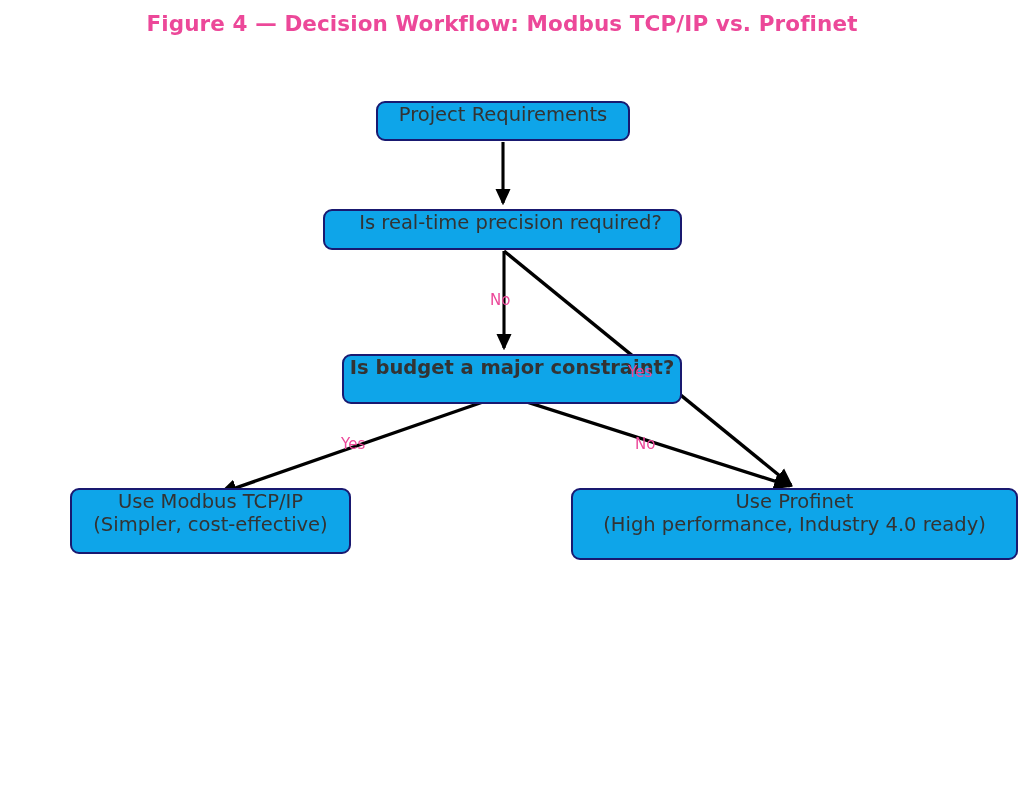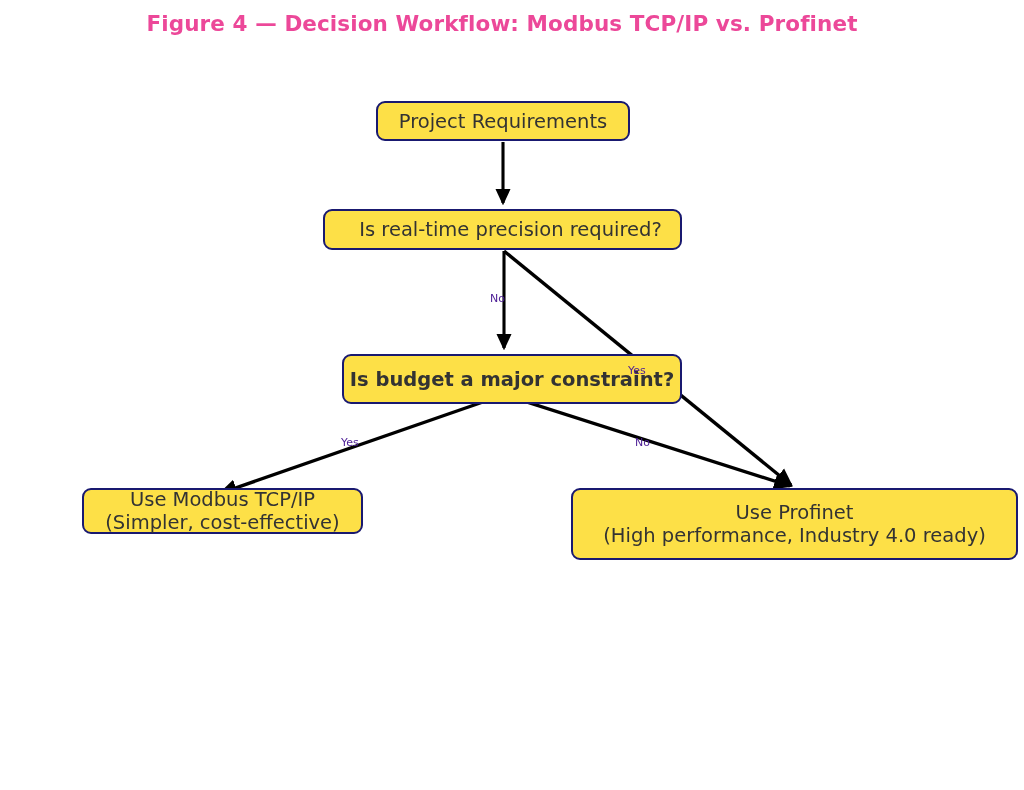--- a/index.html
+++ b/index.html
@@ -46,51 +46,51 @@
     width: 1024px;
     height: 790px;
     pointer-events: none;
     z-index: 1;
   }
 
   
   .node {
     position: absolute;
     box-sizing: border-box;
-    background: #fde047;
+    background: #0ea5e9;
     border: 2.2px solid #191970;
     border-radius: 9px;
     color: #333333;
     display: flex;
-    align-items: center;
+    align-items: flex-start;
     justify-content: center;
     text-align: center;
     line-height: 1.18;
     font-size: 19.5px;
     z-index: 2;
     white-space: pre;
   }
 
   .node-label {
     display: block;
     padding: 0 10px;
     white-space: pre;
   }
 
   #node-start      { left: 376px; top: 101px; width: 254px;  height: 40px; }
   #node-realtime   { left: 323px; top: 209px; width: 359px;  height: 41px; padding-left: 16px; }
   #node-budget     { left: 342px; top: 354px; width: 340px;  height: 50px; font-weight: bold; }
-  #node-modbus     { left: 82px;  top: 488px; width: 281px;  height: 46px; }
+  #node-modbus     { left: 70px;  top: 488px; width: 281px;  height: 66px; }
   #node-profinet   { left: 571px; top: 488px; width: 447px;  height: 72px; }
 
   
   .edge-label {
     position: absolute;
-    color: #4c1d95;
-    font-size: 11px;
+    color: #ec4899;
+    font-size: 15px;
     font-family: "DejaVu Sans", "Liberation Sans", sans-serif;
     z-index: 3;
     white-space: nowrap;
     line-height: 1;
   }
   #edge-label-no-realtime { left: 490px; top: 293px; }
   #edge-label-yes-realtime { left: 628px; top: 365px; }
   #edge-label-yes-budget  { left: 341px; top: 437px; }
   #edge-label-no-budget   { left: 635px; top: 437px; }
 </style>

